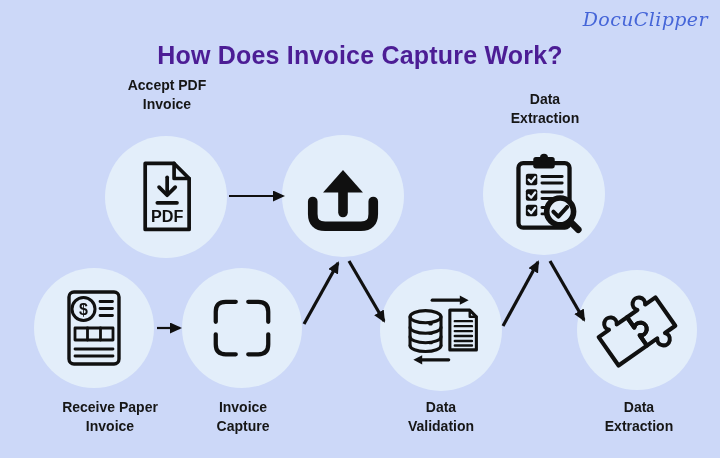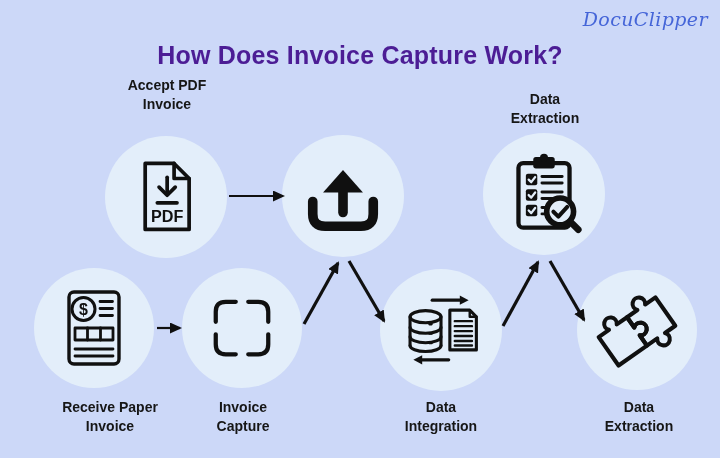--- a/index.html
+++ b/index.html
@@ -59,21 +59,21 @@
   <div class="step-label" style="left:110px;top:398px;">
     <div>Receive Paper</div>
       <div>Invoice</div>
   </div>
   <div class="step-label" style="left:243px;top:398px;">
     <div>Invoice</div>
       <div>Capture</div>
   </div>
   <div class="step-label" style="left:441px;top:398px;">
     <div>Data</div>
-      <div>Integration</div>
+      <div>Validation</div>
   </div>
   <div class="step-label" style="left:639px;top:398px;">
     <div>Data</div>
       <div>Extraction</div>
   </div>
 
   <div class="bubble" style="left:105px;top:136px;align-items:center;">
     <svg width="74" height="78" viewBox="0 0 64 66">
       <path class="icon-stroke" stroke-width="3.2" d="M14 4 H39 L52 17 V61 H14 Z"></path>
       <path class="icon-stroke" stroke-width="3.2" d="M39 4 V17 H52"></path>

